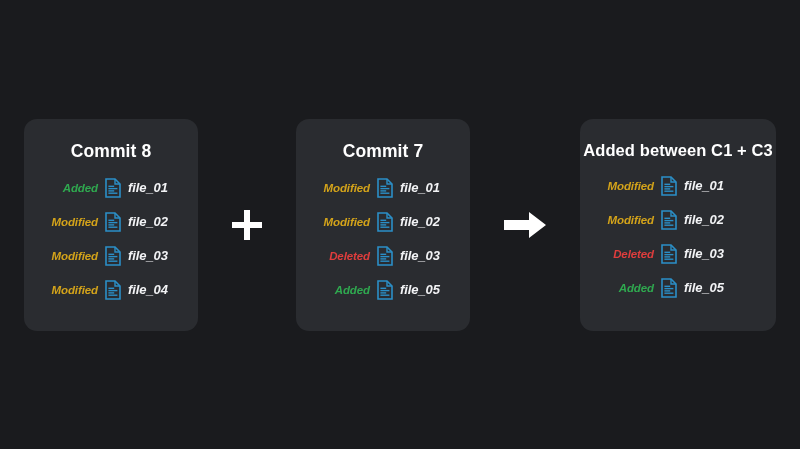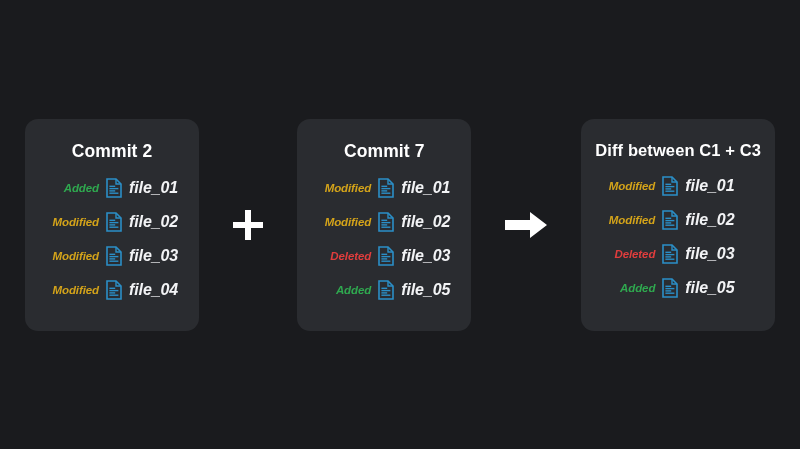--- a/index.html
+++ b/index.html
@@ -80,21 +80,21 @@
   .st-deleted  { color: #df3d3d; }
 
   .file-icon {
     display: block;
     width: 16px;
     height: 20px;
     flex: 0 0 auto;
   }
 
   .filename {
-    font-size: 16px;
+    font-size: 13px;
     font-weight: bold;
     color: #f2f3f5;
     padding-left: 7px;
     width: 56px;
     text-align: left;
     white-space: nowrap;
     letter-spacing: -0.1px;
   }
 
   
@@ -114,21 +114,21 @@
   .gap-edge-left  { flex: 0 0 25px; }
   .gap-edge-right { flex: 0 0 25px; }
 </style>
 </head>
 <body>
 
 <div id="stage">
   <div class="gap-edge-left"></div>
 
   <div class="panel panel-1">
-    <div class="panel-title">Commit 2</div>
+    <div class="panel-title">Commit 8</div>
     <div class="rows">
       <div class="row">
         <span class="status st-added">Added</span>
         <span>
           <svg class="file-icon" viewBox="0 0 16 20" xmlns="http://www.w3.org/2000/svg">
             <path d="M1 1 H10 L15 6 V19 H1 Z" fill="none" stroke="#2b8fc7" stroke-width="1.6"></path>
             <path d="M10 1 V6 H15" fill="none" stroke="#2b8fc7" stroke-width="1.4"></path>
             <g stroke="#2b8fc7" stroke-width="1.4" stroke-linecap="butt">
               <line x1="3.4" y1="8.3" x2="9.2" y2="8.3"></line>
               <line x1="3.4" y1="10.6" x2="12.4" y2="10.6"></line>
@@ -270,21 +270,21 @@
 
   <div class="connector conn-arrow">
     <span>
       <svg class="glyph-arrow" width="44" height="32" viewBox="0 0 44 32" xmlns="http://www.w3.org/2000/svg">
         <path d="M1 11 H26 V3 L43 16 L26 29 V21 H1 Z" fill="#ffffff"></path>
       </svg>
     </span>
   </div>
 
   <div class="panel panel-3">
-    <div class="panel-title">Diff between C1 + C3</div>
+    <div class="panel-title">Added between C1 + C3</div>
     <div class="rows">
       <div class="row">
         <span class="status st-modified">Modified</span>
         <span>
           <svg class="file-icon" viewBox="0 0 16 20" xmlns="http://www.w3.org/2000/svg">
             <path d="M1 1 H10 L15 6 V19 H1 Z" fill="none" stroke="#2b8fc7" stroke-width="1.6"></path>
             <path d="M10 1 V6 H15" fill="none" stroke="#2b8fc7" stroke-width="1.4"></path>
             <g stroke="#2b8fc7" stroke-width="1.4" stroke-linecap="butt">
               <line x1="3.4" y1="8.3" x2="9.2" y2="8.3"></line>
               <line x1="3.4" y1="10.6" x2="12.4" y2="10.6"></line>

